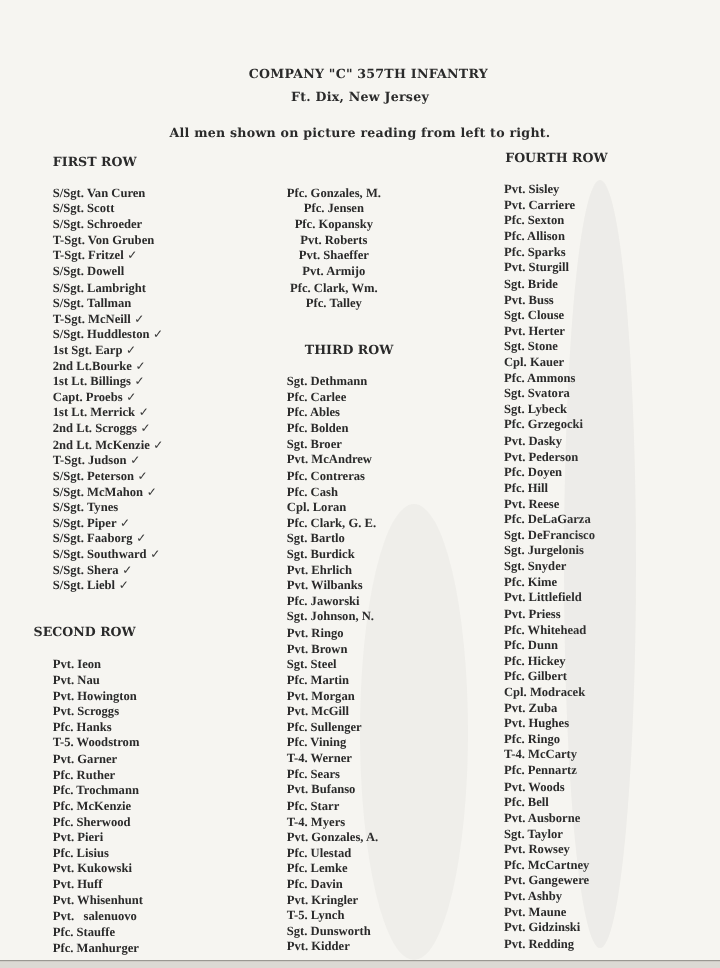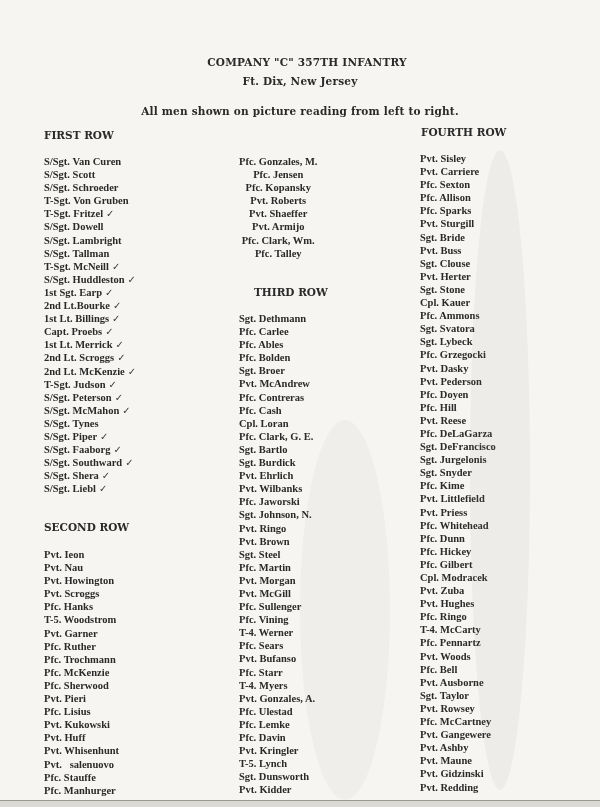--- a/index.html
+++ b/index.html
@@ -53,21 +53,21 @@
       <li><span>S/Sgt. Peterson</span><span class="check">✓</span></li>
       <li><span>S/Sgt. McMahon</span><span class="check">✓</span></li>
       <li><span>S/Sgt. Tynes</span></li>
       <li><span>S/Sgt. Piper</span><span class="check">✓</span></li>
       <li><span>S/Sgt. Faaborg</span><span class="check">✓</span></li>
       <li><span>S/Sgt. Southward</span><span class="check">✓</span></li>
       <li><span>S/Sgt. Shera</span><span class="check">✓</span></li>
       <li><span>S/Sgt. Liebl</span><span class="check">✓</span></li>
     </ul>
 
-  <div class="heading" style="left:44px; top:521px;">SECOND ROW</div>
+  <div class="heading" style="left:28px; top:521px;">SECOND ROW</div>
   <ul class="list" id="list-second" style="left:44px; top:548px;">
       <li><span>Pvt. Ieon</span></li>
       <li><span>Pvt. Nau</span></li>
       <li><span>Pvt. Howington</span></li>
       <li><span>Pvt. Scroggs</span></li>
       <li><span>Pfc. Hanks</span></li>
       <li><span>T-5. Woodstrom</span></li>
       <li><span>Pvt. Garner</span></li>
       <li><span>Pfc. Ruther</span></li>
       <li><span>Pfc. Trochmann</span></li>

